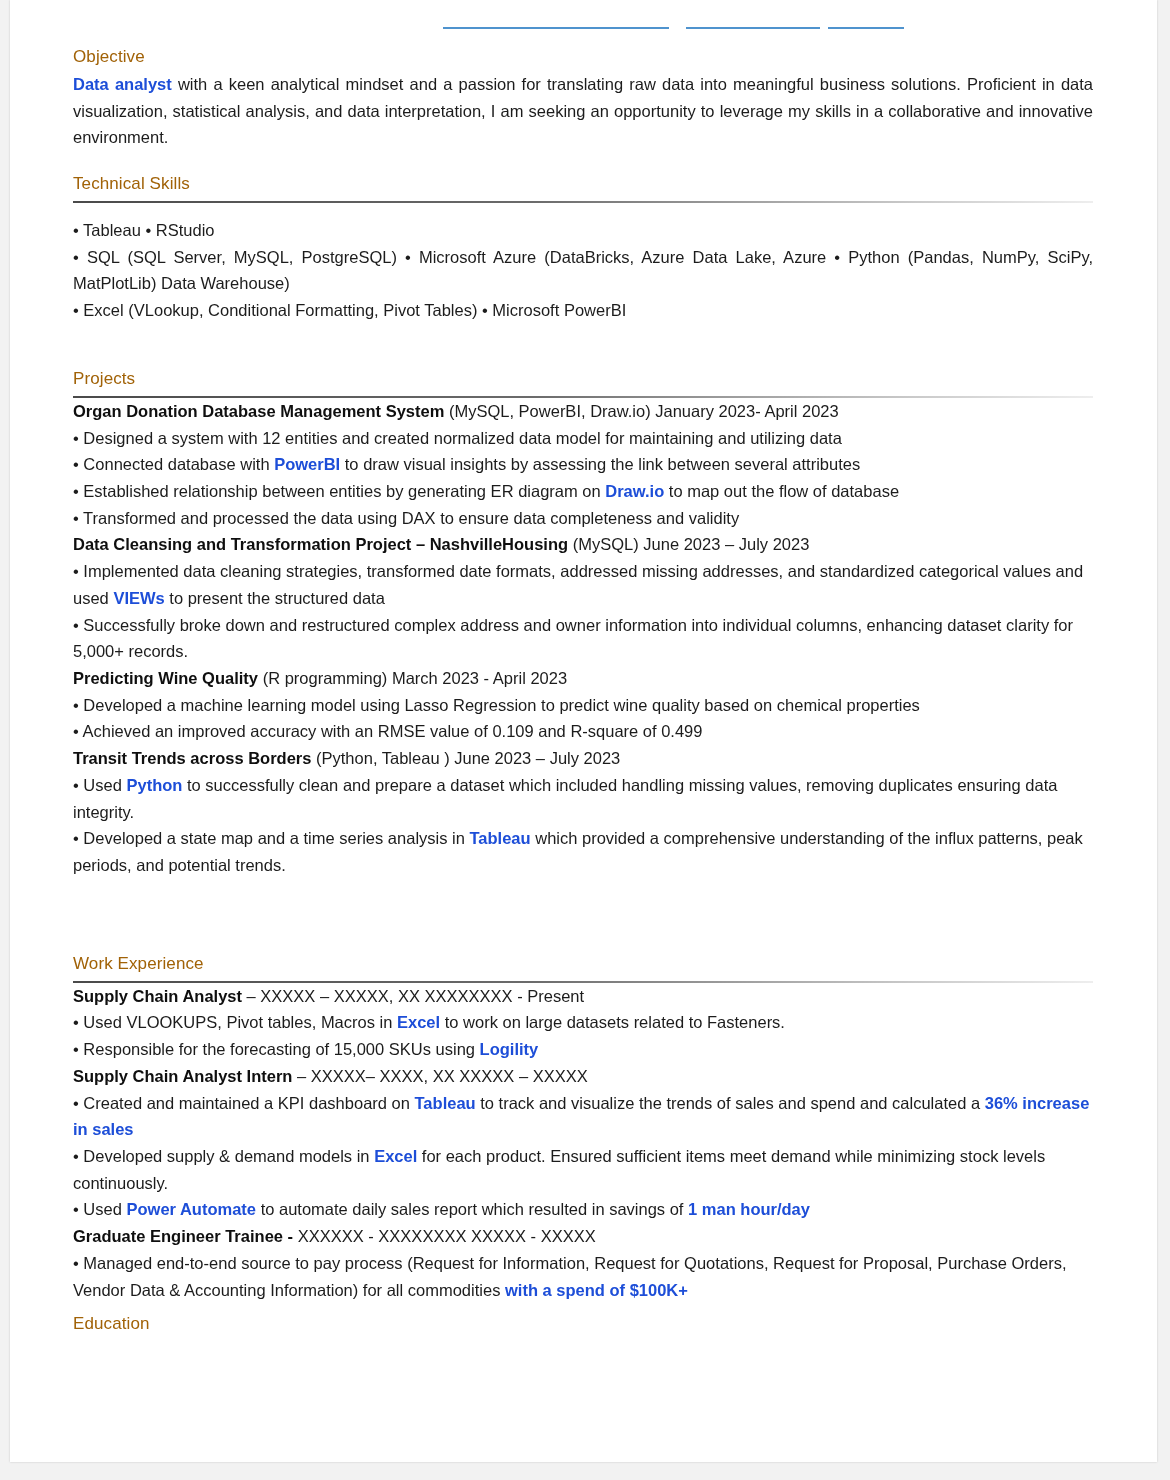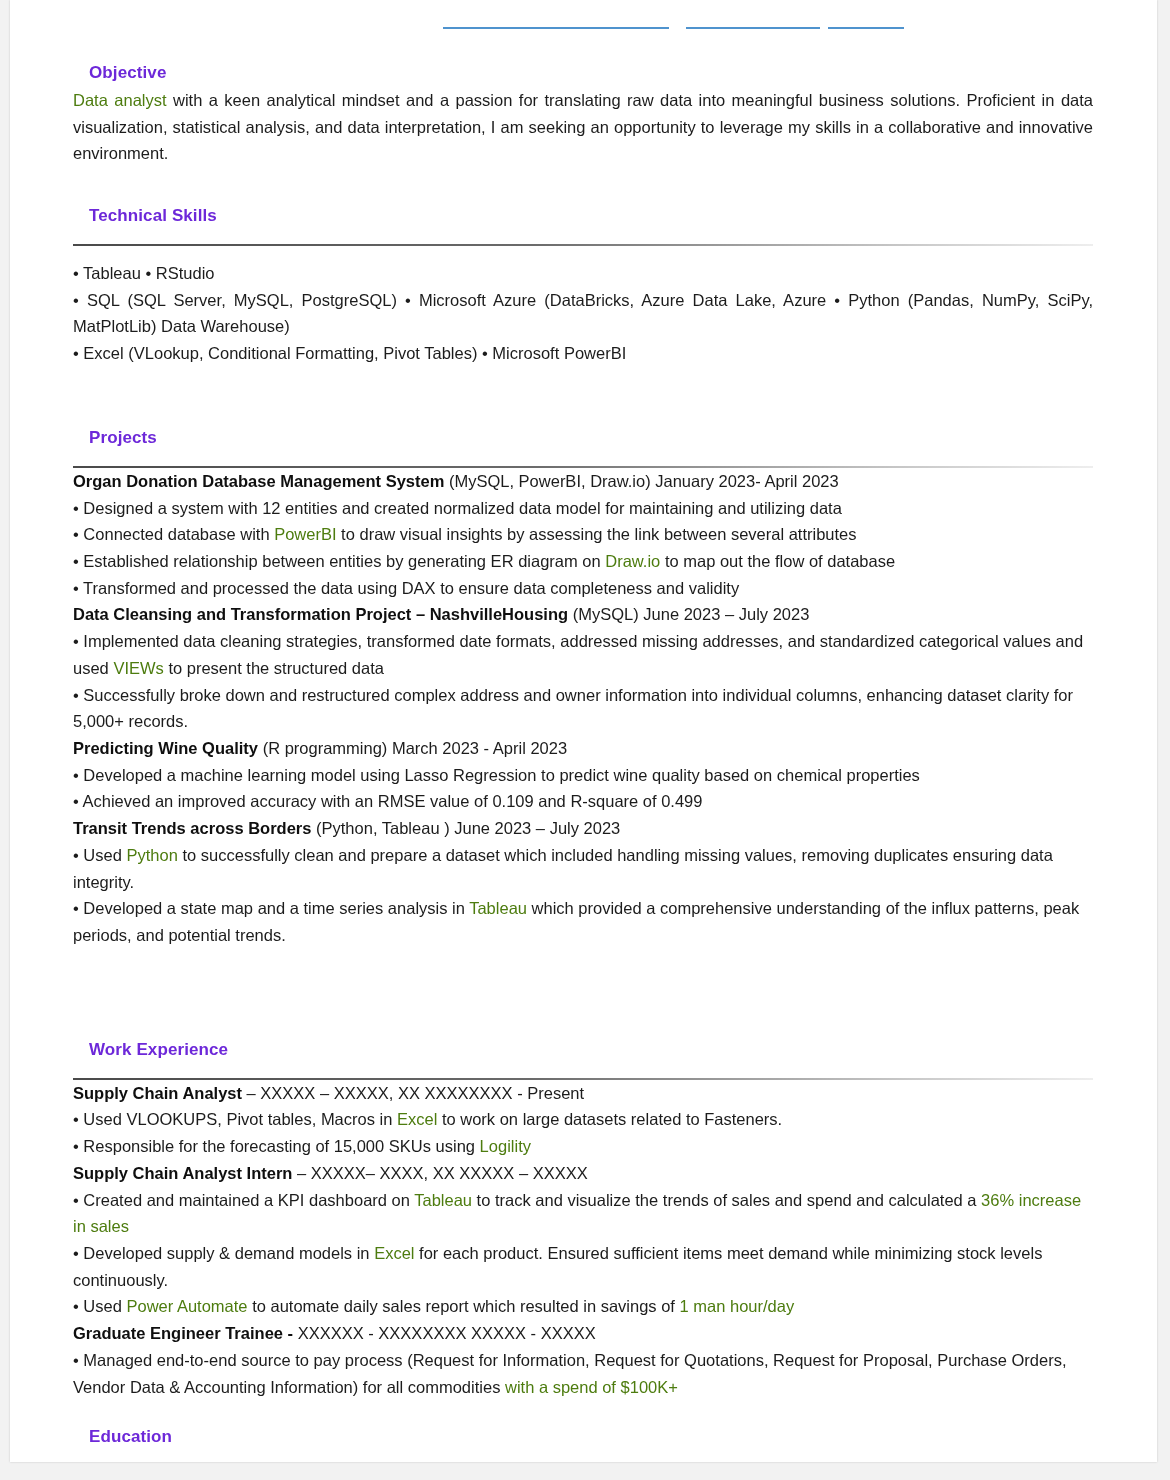--- a/index.html
+++ b/index.html
@@ -69,43 +69,43 @@
     overflow: hidden;
   }
   .link-rule.l1 { left: 370px; width: 226px; }
   .link-rule.l2 { left: 613px; width: 134px; }
   .link-rule.l3 { left: 755px; width: 76px; }
 
   
   .section { margin-top: 0; }
   .sec-head {
     font-size: 17px;
-    font-weight: bold;
-    color: #6d28d9;
+    font-weight: normal;
+    color: #a16207;
     letter-spacing: 0.1px;
-    margin: 16px;
+    margin: 0;
     line-height: 1.35;
   }
   .sec-head.plain { margin-bottom: 2px; }
   .sec-rule {
     height: 2px;
     margin: 5px 0 0 0;
     background: linear-gradient(to right, #4a4a4a 0%, #6b6b6b 45%, #c9c9c9 82%, #eeeeee 100%);
   }
 
   
   .para {
     font-size: 16.5px;
     line-height: 1.62;
     color: #1c1c1c;
     margin: 0;
     text-align: left;
   }
   .para.justify { text-align: justify; text-justify: inter-word; }
-  .para b, .bold { font-weight: normal; color: #4d7c0f; }
+  .para b, .bold { font-weight: bold; color: #1d4ed8; }
 
   .blk { margin: 0; }
   .blk .line {
     font-size: 16.5px;
     line-height: 1.62;
     color: #1c1c1c;
   }
   .entry-title {
     font-size: 16.5px;
     line-height: 1.62;

